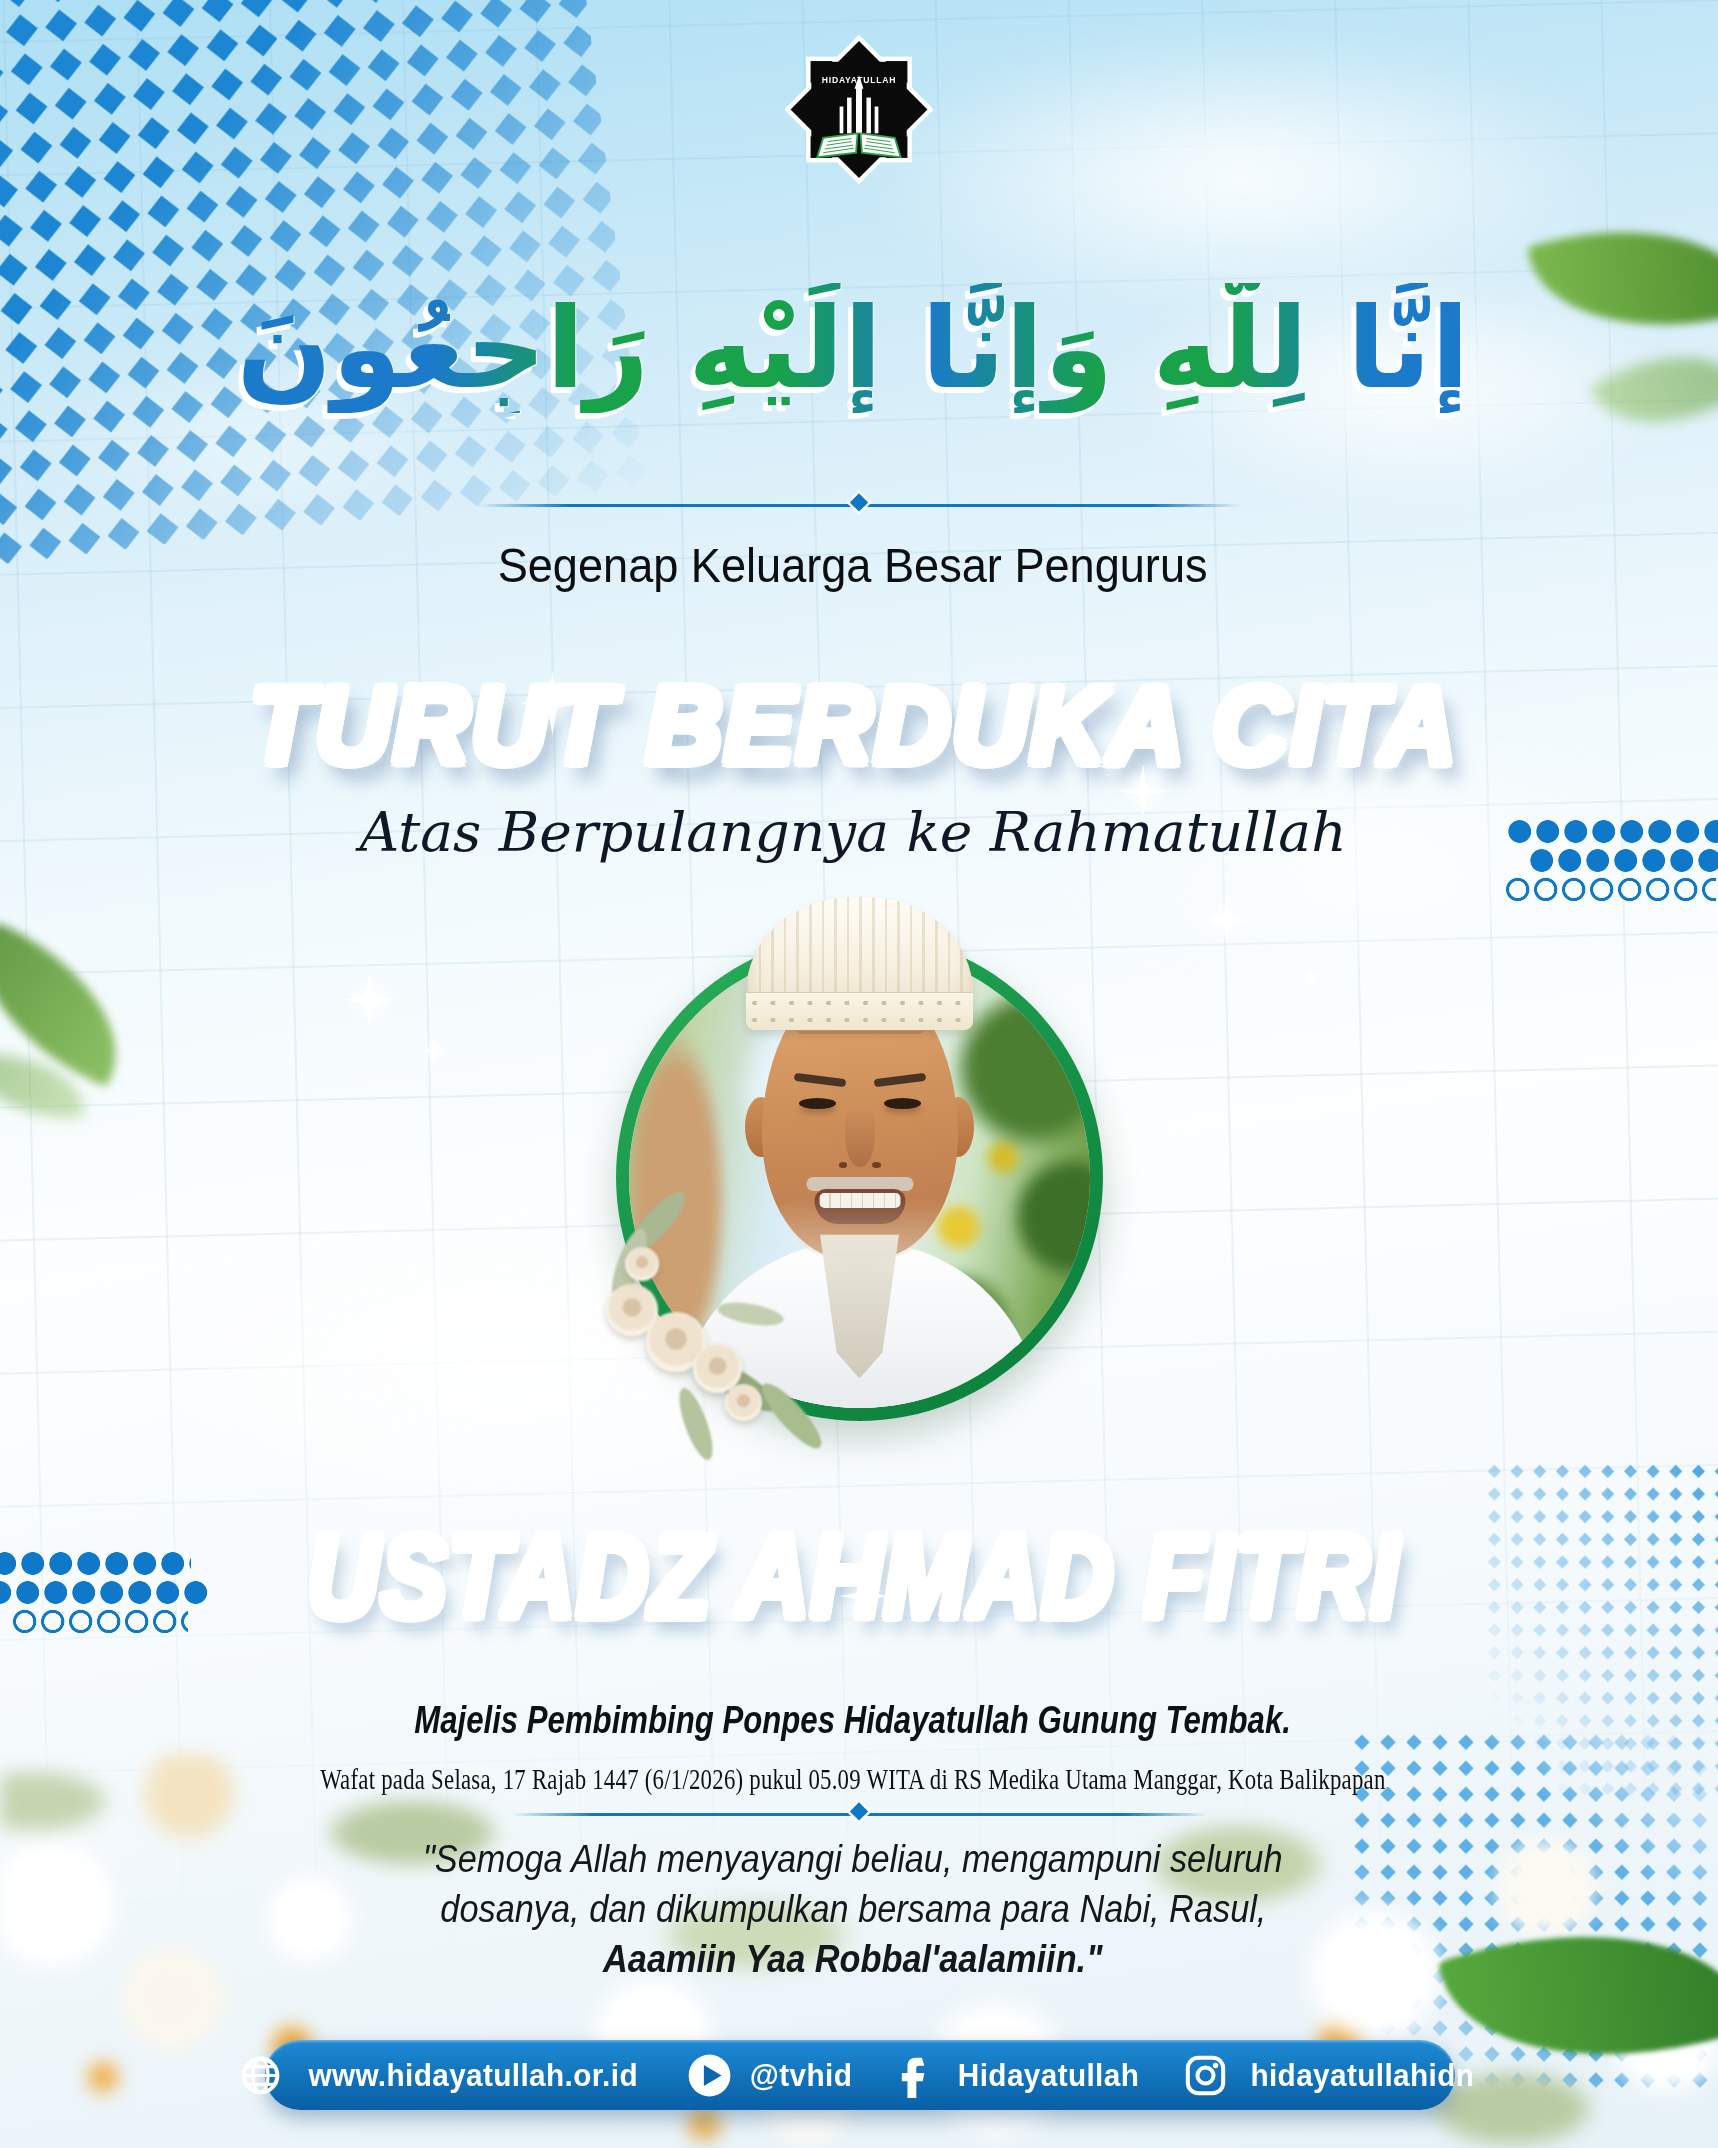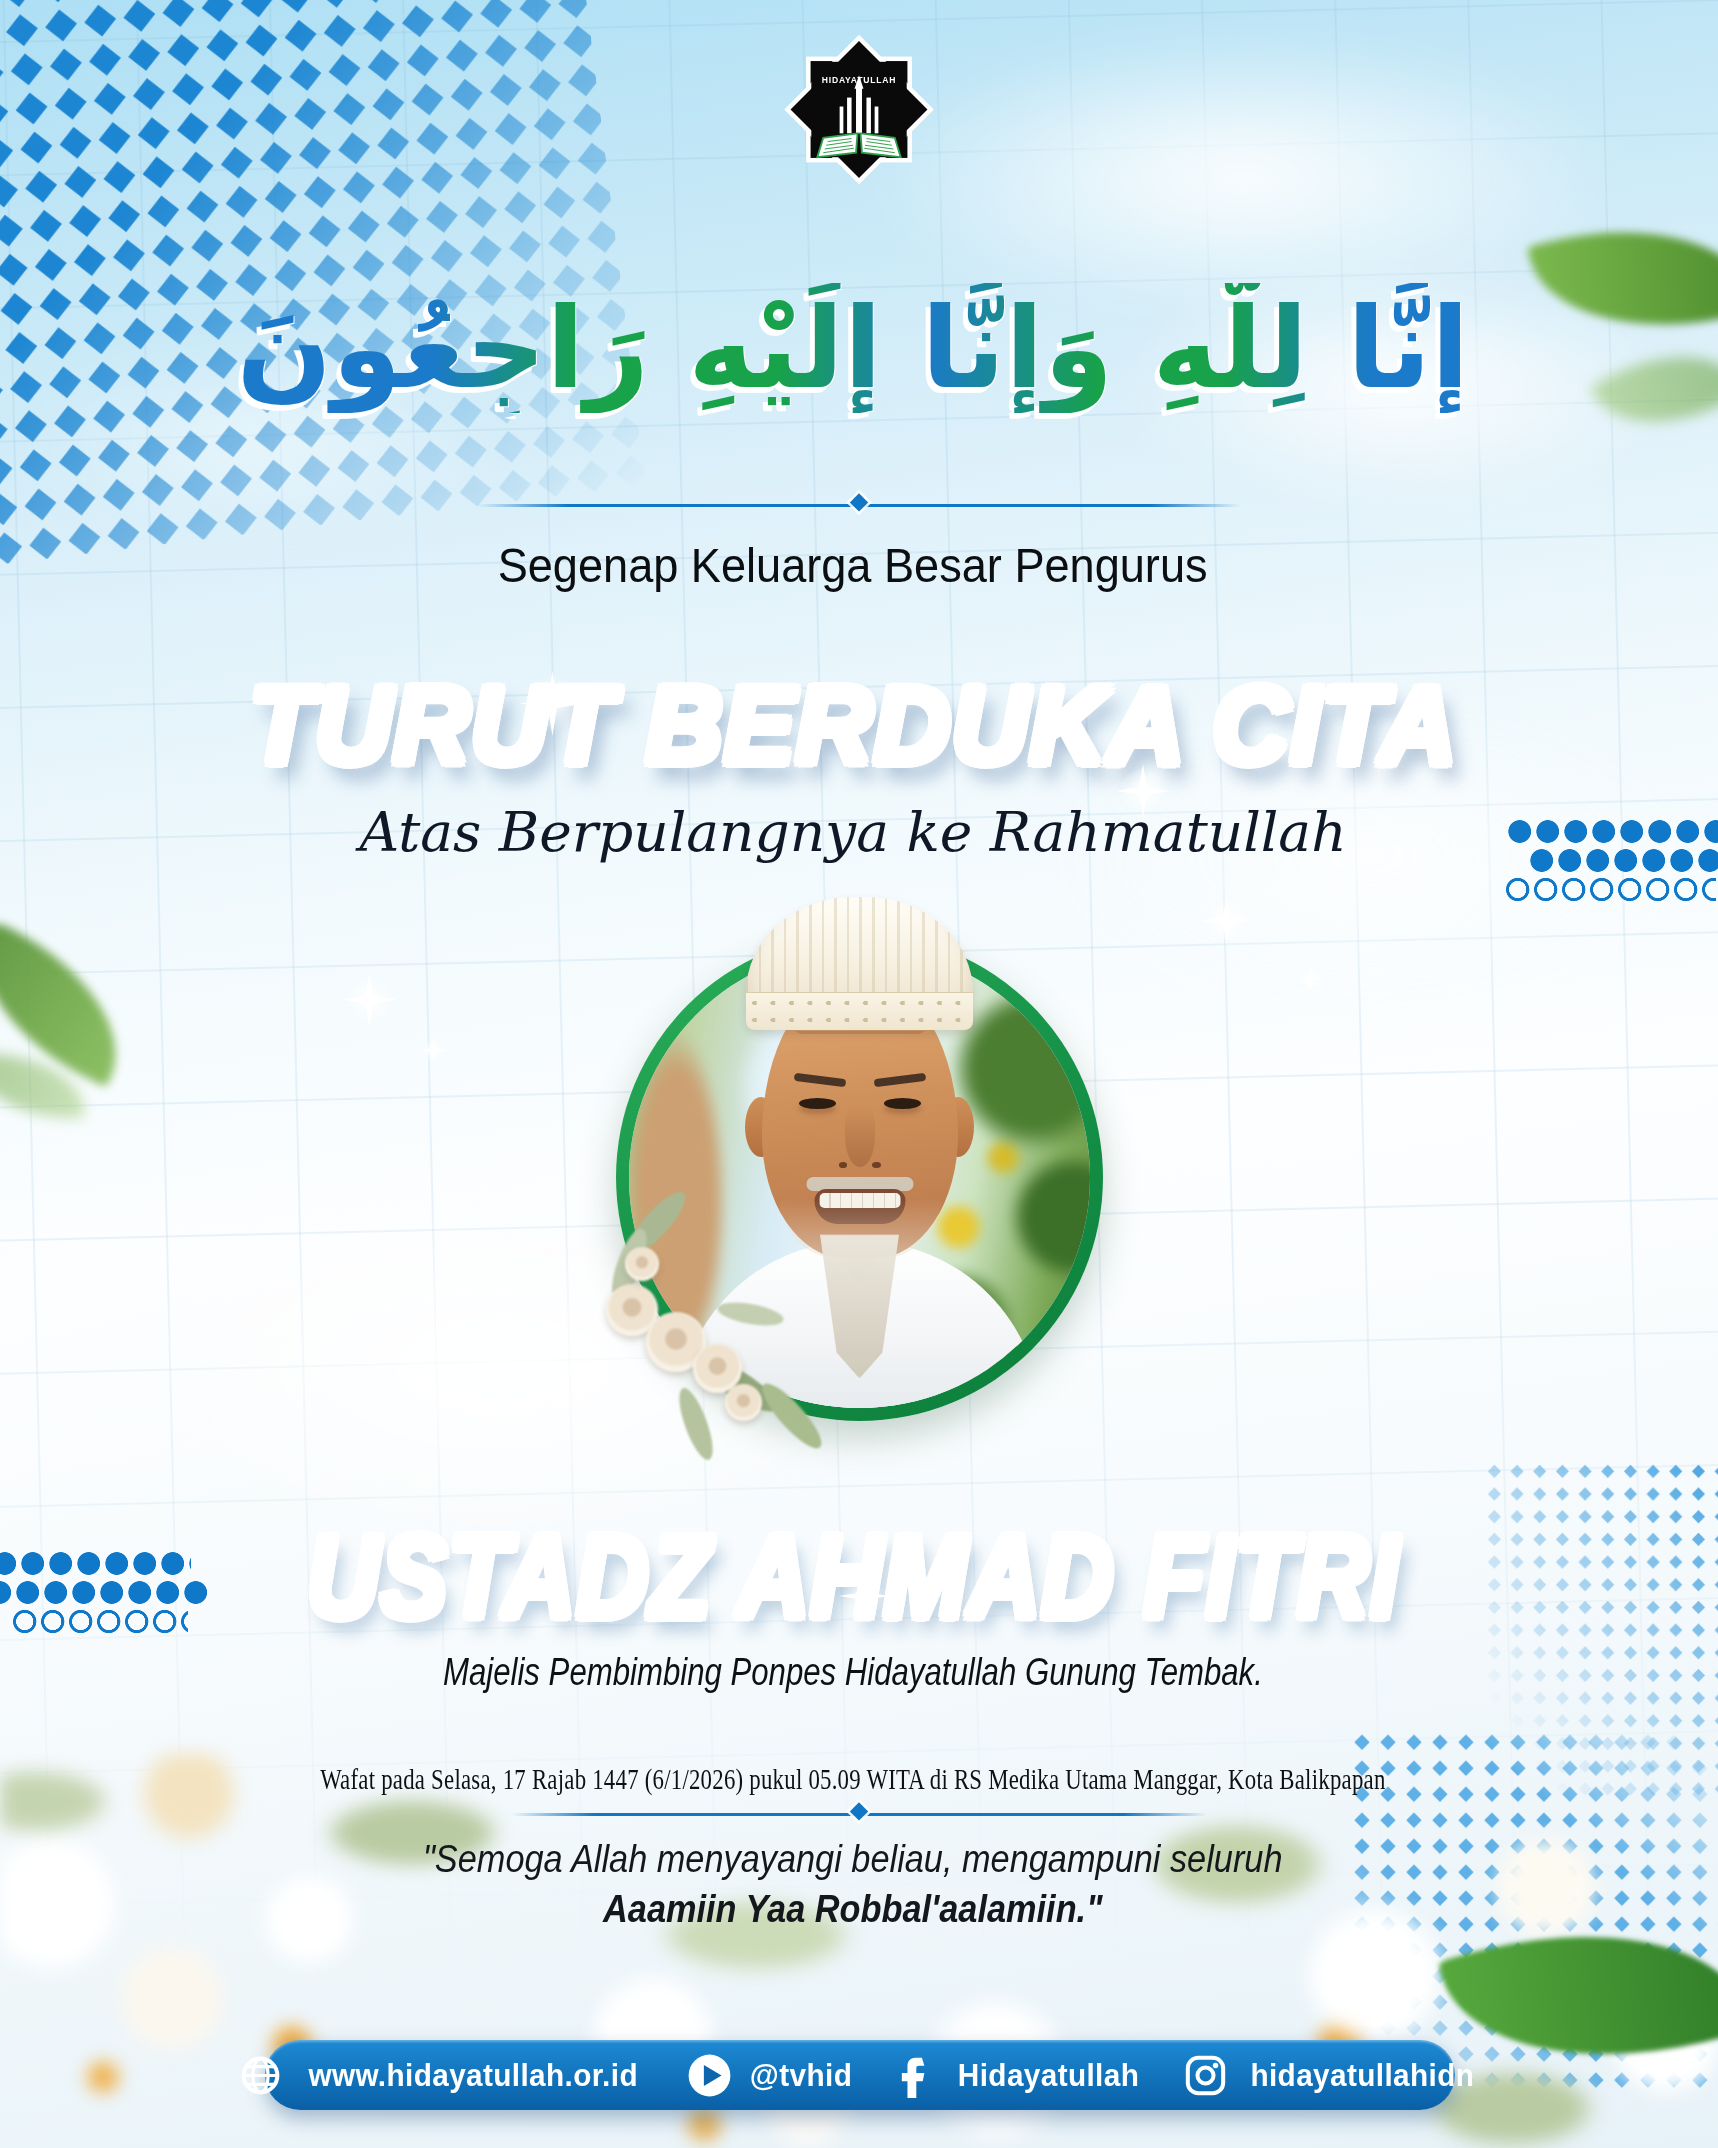--- a/index.html
+++ b/index.html
@@ -108,21 +108,21 @@
   .script{top:800px;font-family:"DejaVu Serif",serif;font-style:italic;font-size:55px;color:#0f1826;}
   .name{top:1509px;font-size:117px;font-weight:bold;font-style:italic;color:#1878c8;letter-spacing:1.7px;}
   .name .cx{transform:scaleX(.85);
     text-shadow:5px 0 0 #fff,-5px 0 0 #fff,0 5px 0 #fff,0 -5px 0 #fff,
       4.2px 4.2px 0 #fff,-4.2px 4.2px 0 #fff,4.2px -4.2px 0 #fff,-4.2px -4.2px 0 #fff,
       8.4px 13.4px 17px rgba(22,90,150,.3);}
   @supports (-webkit-background-clip:text){
     .name .cx{background:linear-gradient(180deg,#2f97dd 0%,#1474c0 55%,#0d5ca6 100%);
       -webkit-background-clip:text;background-clip:text;color:transparent;}}
   .role1{top:1651px;}.role2{top:1700px;}
-  .role{font-size:38px;font-weight:normal;font-style:italic;color:#0e1114;}
+  .role{font-size:38px;font-weight:bold;font-style:italic;color:#0e1114;margin-top:48px;}
   .role .cx{transform:scaleX(.82);}
   .wafat{top:1764px;font-size:28.5px;color:#0e1114;font-family:Liberation Serif, serif;}
   .wafat .cx{transform:scaleX(.8);letter-spacing:0.3px;}
   .prayer{top:1834px;font-style:italic;font-size:39px;color:#14171b;line-height:50px;}
   .prayer .cx{transform:scaleX(.88);}
   .prayer .last{font-weight:bold;font-size:39px;}
   
   .photo-wrap{position:absolute;left:50%;top:889px;margin-left:-253px;width:507px;height:587px;z-index:6;}
   .ring{position:absolute;left:10px;top:45px;width:487px;height:487px;border-radius:50%;
     background:linear-gradient(150deg,#2cb05a 0%,#17954a 45%,#0b7d3a 100%);
@@ -383,20 +383,21 @@
       <span class="cx">Majelis Pembimbing Ponpes Hidayatullah Gunung Tembak.</span>
     </div>
     <div class="abs wafat">
       <span class="cx">Wafat pada Selasa, 17 Rajab 1447 (6/1/2026) pukul 05.09 WITA di RS Medika Utama Manggar, Kota Balikpapan</span>
     </div>
 
     <div class="divider d2"></div>
 
     <div class="abs prayer">
       <div><span class="cx">"Semoga Allah menyayangi beliau, mengampuni seluruh</span></div>
+      <div><span class="cx">dosanya, dan dikumpulkan bersama para Nabi, Rasul,</span></div>
       <div class="last"><span class="cx">Aaamiin Yaa Robbal'aalamiin."</span></div>
     </div>
   </div>
 
   <div class="bar">
     <div class="bar-item">
       <svg width="45" height="45" viewBox="0 0 56 56">
         <circle cx="28" cy="28" r="21" fill="none" stroke="#fff" stroke-width="5"></circle>
         <ellipse cx="28" cy="28" rx="9.5" ry="21" fill="none" stroke="#fff" stroke-width="4"></ellipse>
         <line x1="7" y1="28" x2="49" y2="28" stroke="#fff" stroke-width="4"></line>

